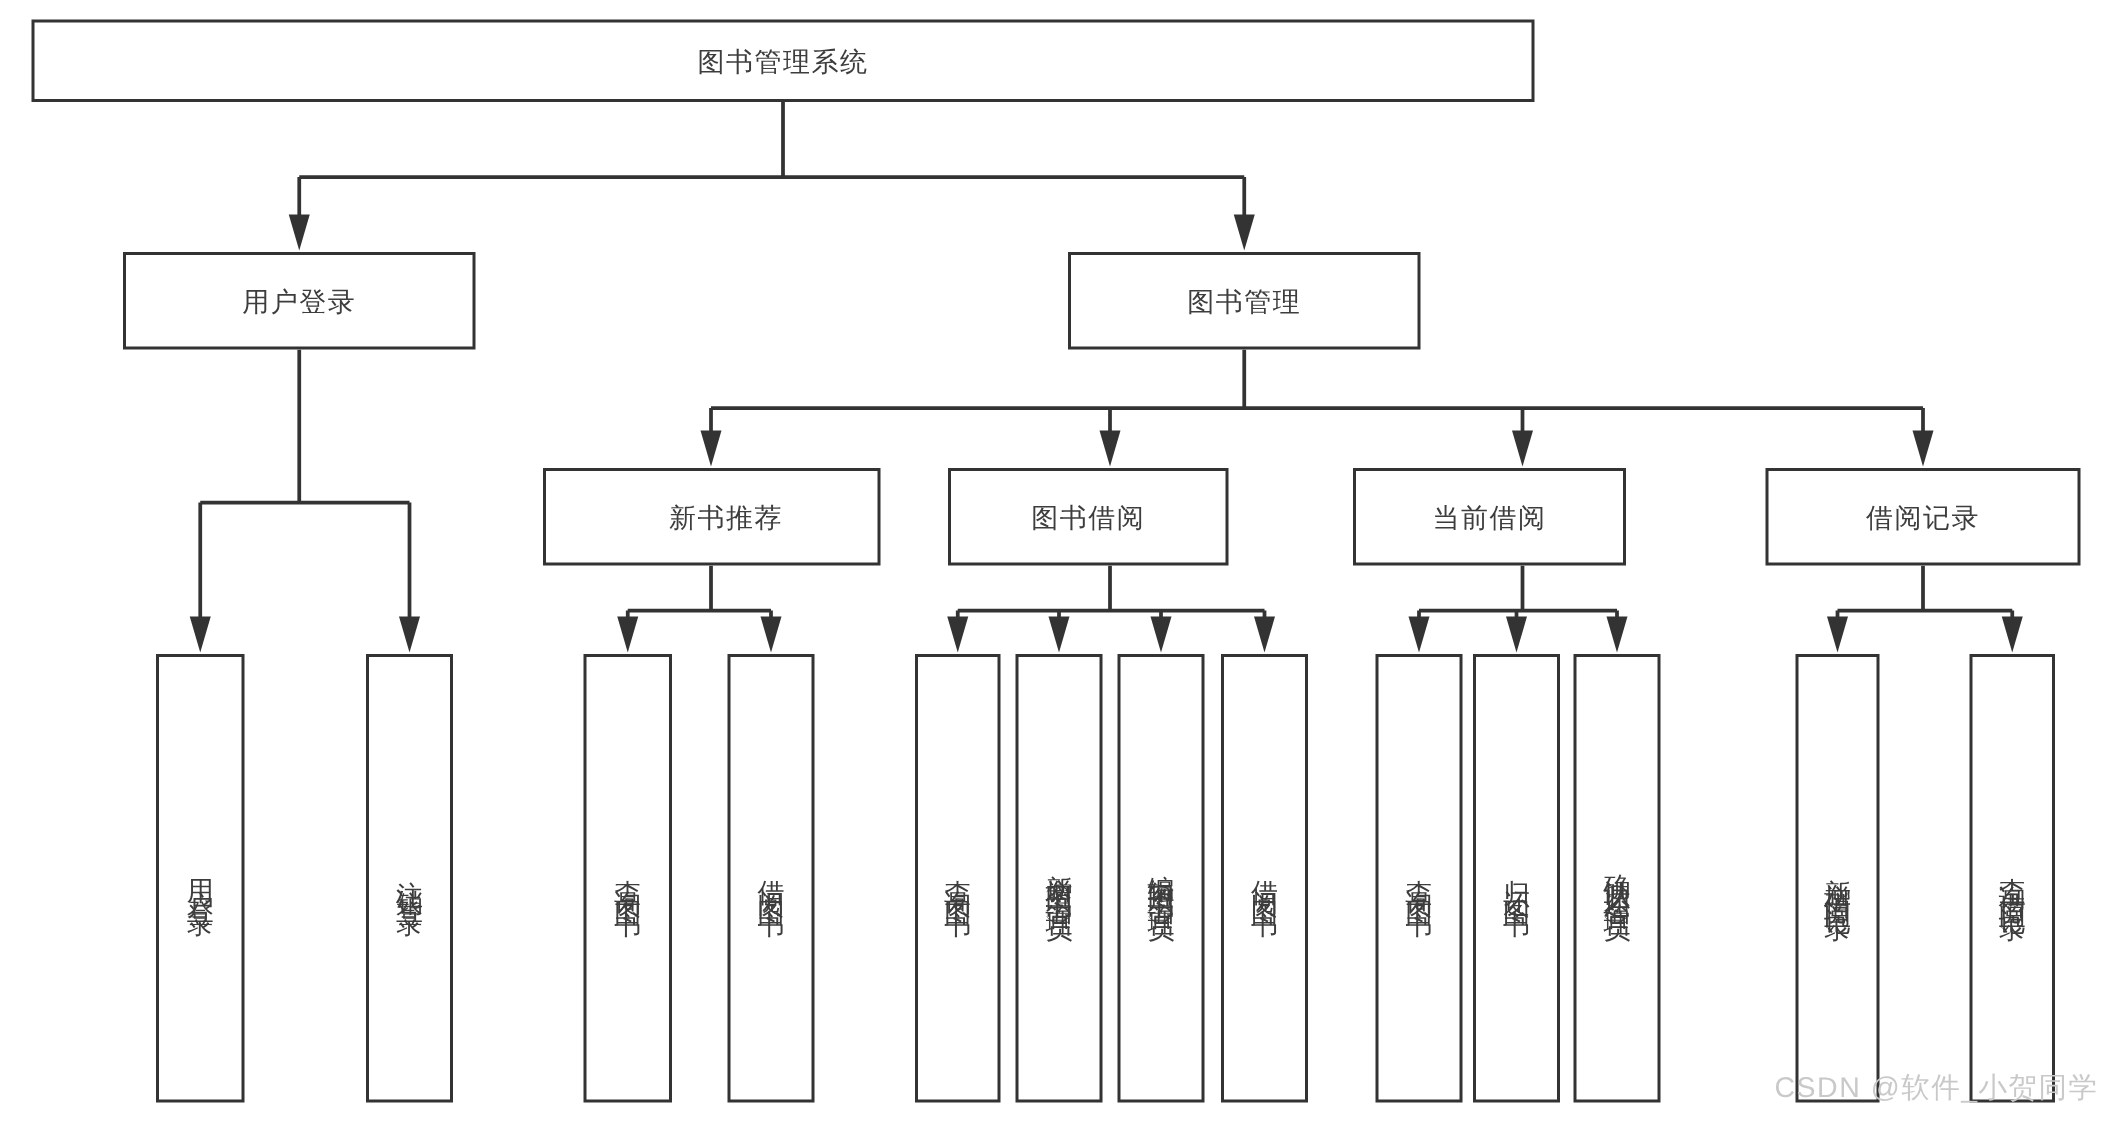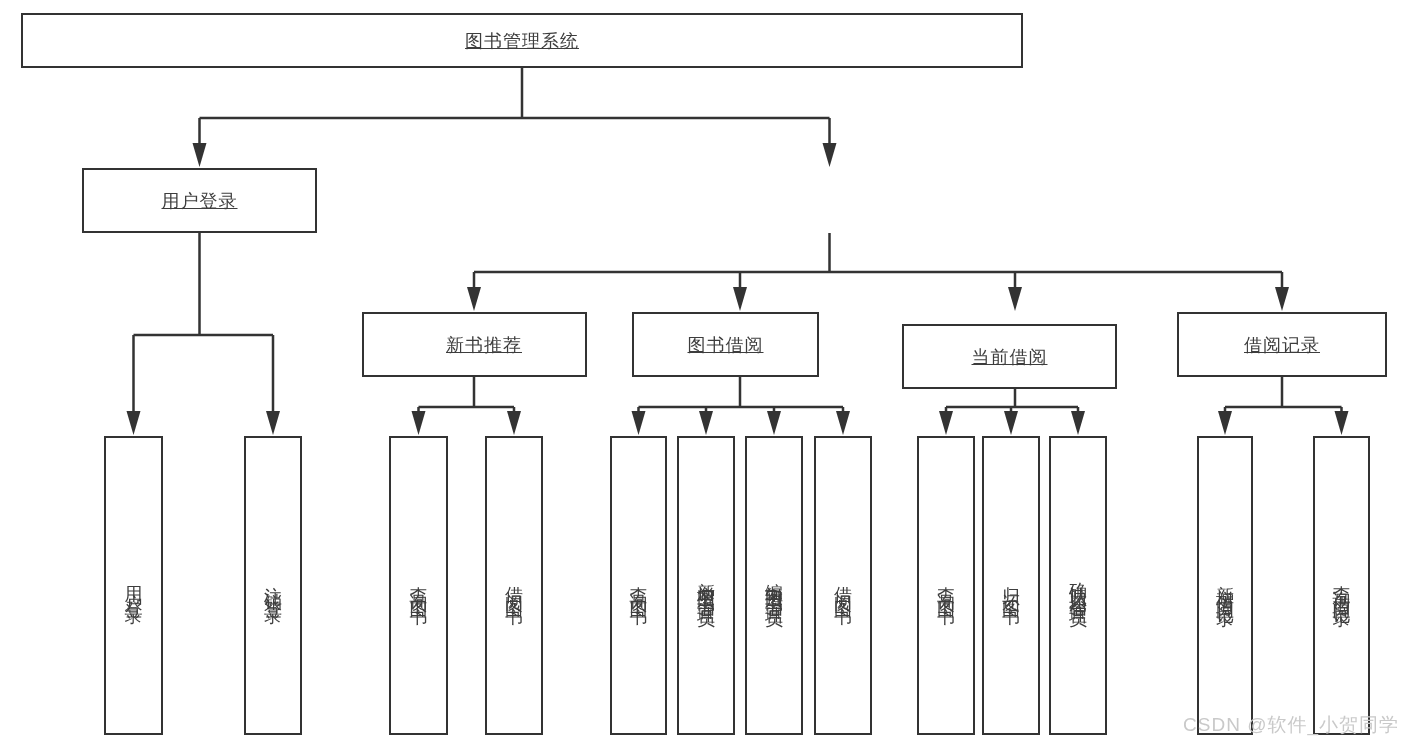--- a/index.html
+++ b/index.html
@@ -4,21 +4,21 @@
 <style>
   html,body{margin:0;padding:0;background:#fff;}
   #canvas{
     position:relative;width:1405px;height:747px;background:#fff;overflow:hidden;
     font-family:"Liberation Sans","DejaVu Sans",sans-serif;color:#3d3d3d;
   }
   #connectors{position:absolute;left:0;top:0;width:1405px;height:747px;}
   .box{
     position:absolute;box-sizing:border-box;border:2px solid #333;background:#fff;
     display:flex;align-items:center;justify-content:center;
-    font-size:18px;letter-spacing:1px;color:#3d3d3d;text-decoration:underline;
+    font-size:18px;letter-spacing:1px;color:#3d3d3d;
   }
   .vbox{
     position:absolute;box-sizing:border-box;border:2px solid #333;background:#fff;
     display:flex;align-items:center;justify-content:center;
   }
   .vtext{
     writing-mode:vertical-rl;text-orientation:mixed;
     font-size:18px;letter-spacing:7px;line-height:1;white-space:nowrap;color:#3d3d3d;
   }
   .watermark{
@@ -63,28 +63,31 @@
     </g>
   </svg>
 
   <div class="box" style="left:21px;top:13px;width:1002px;height:55px;">
     <span>图书管理系统</span>
   </div>
 
   <div class="box" style="left:82px;top:168px;width:235px;height:65px;">
     <span>用户登录</span>
   </div>
+  <div class="box" style="left:712px;top:168px;width:235px;height:65px;">
+    <span>图书管理</span>
+  </div>
 
   <div class="box" style="left:362px;top:312px;width:225px;height:65px;padding-left:19px;">
     <span>新书推荐</span>
   </div>
   <div class="box" style="left:632px;top:312px;width:187px;height:65px;">
     <span>图书借阅</span>
   </div>
-  <div class="box" style="left:902px;top:312px;width:215px;height:65px;margin-top:12px;">
+  <div class="box" style="left:902px;top:312px;width:182px;height:65px;">
     <span>当前借阅</span>
   </div>
   <div class="box" style="left:1177px;top:312px;width:210px;height:65px;">
     <span>借阅记录</span>
   </div>
 
   <div class="vbox" style="left:104px;top:436px;width:59px;height:299px;">
     <span class="vtext">用户登录</span>
   </div>
   <div class="vbox" style="left:244px;top:436px;width:58px;height:299px;">

